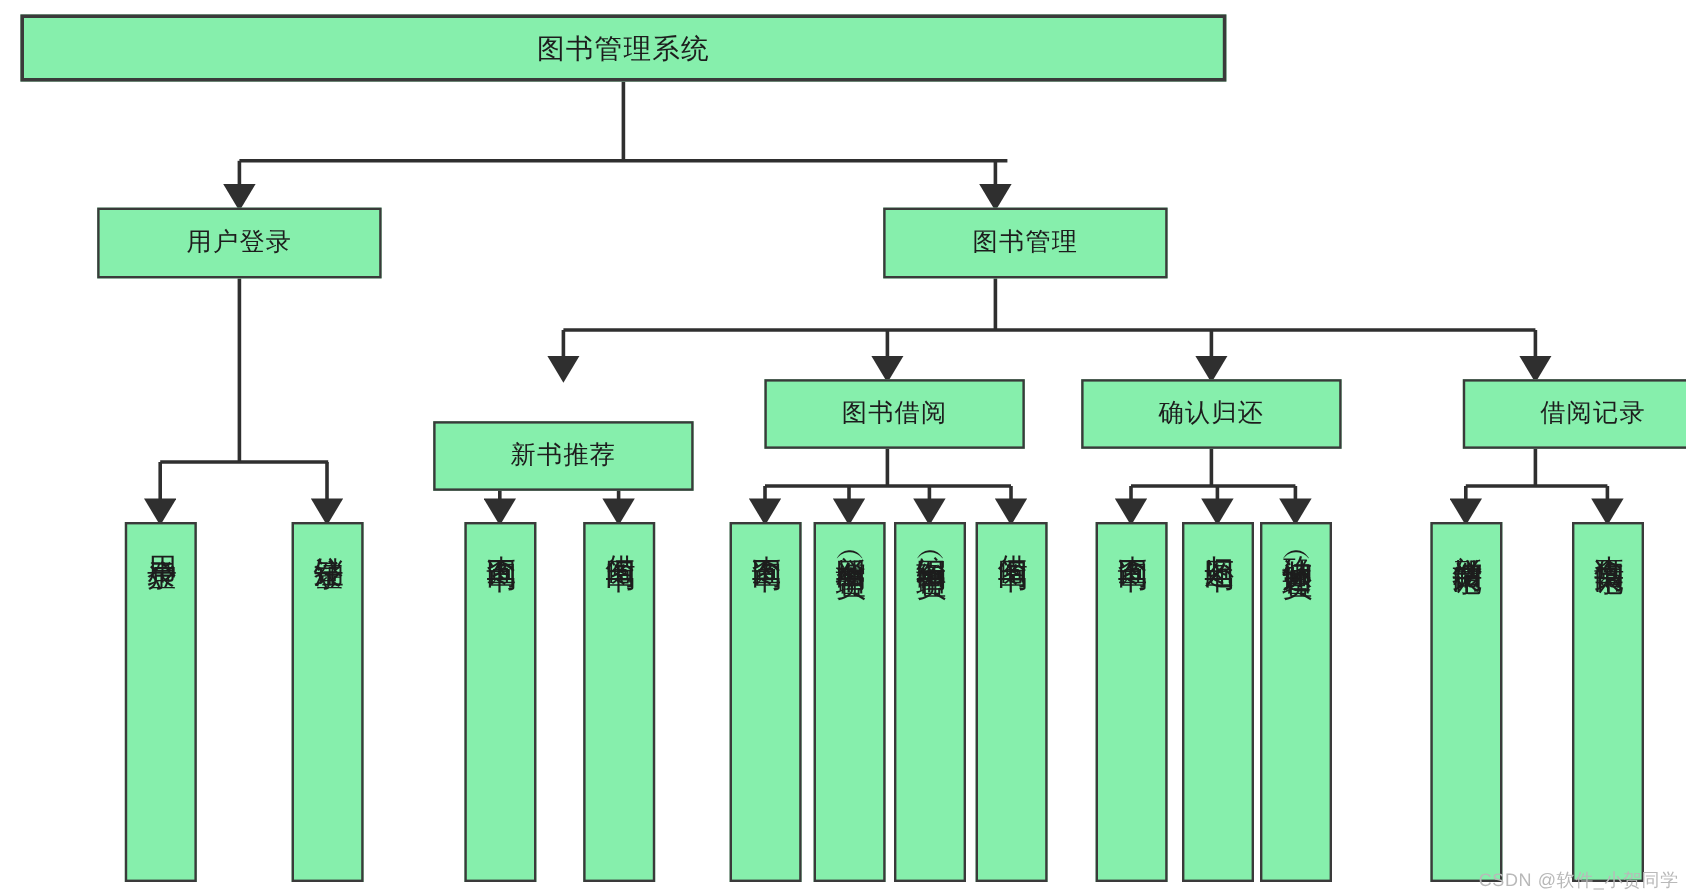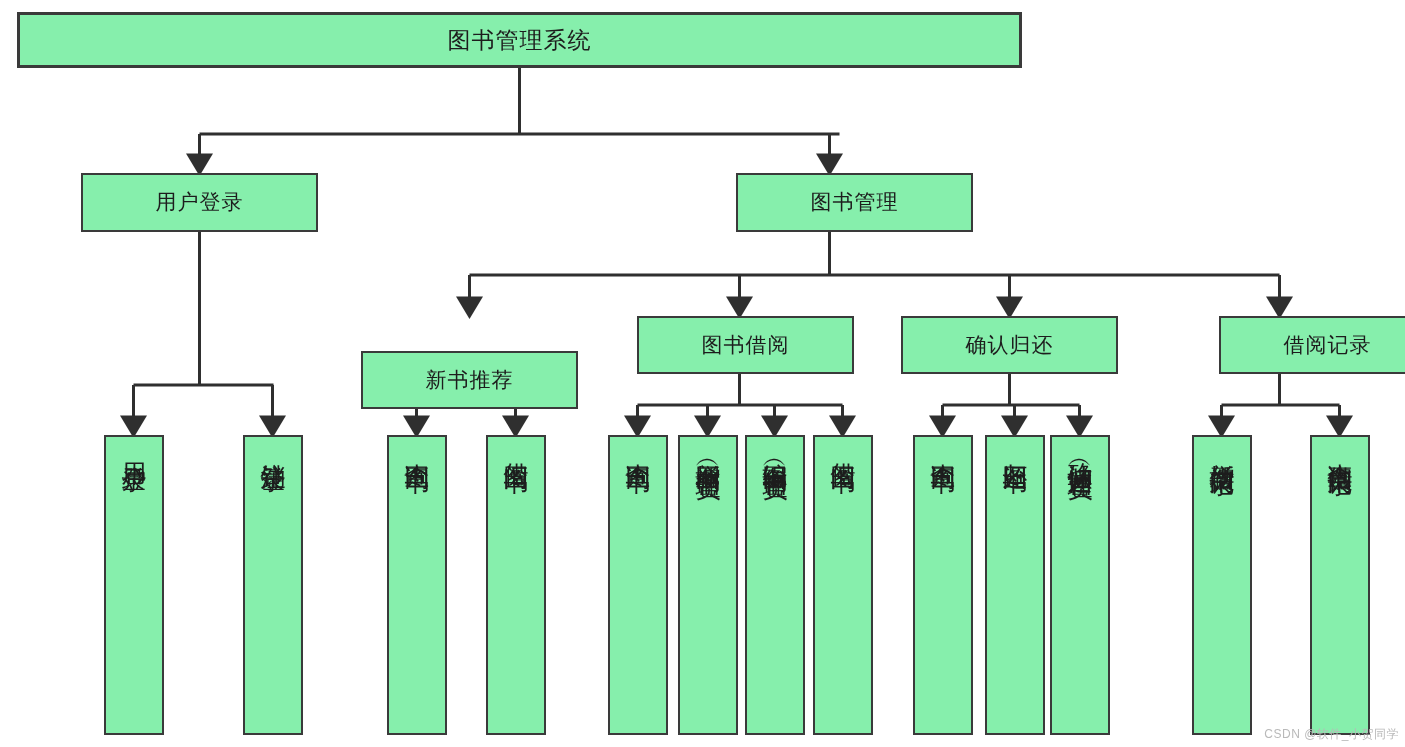--- a/index.html
+++ b/index.html
@@ -45,21 +45,21 @@
     text-orientation:upright;
     font-size:25px;
     line-height:1.0;
     letter-spacing:2px;
     white-space:normal;
     max-height:292px;
   }
   #watermark{
     position:absolute;
     right:6px;bottom:4px;
-    font-size:12px;
+    font-size:15px;
     color:#b9b9b9;
     letter-spacing:0.5px;
     white-space:nowrap;
     pointer-events:none;
   }
 </style>
 </head>
 <body>
 
 <div id="diagram">

